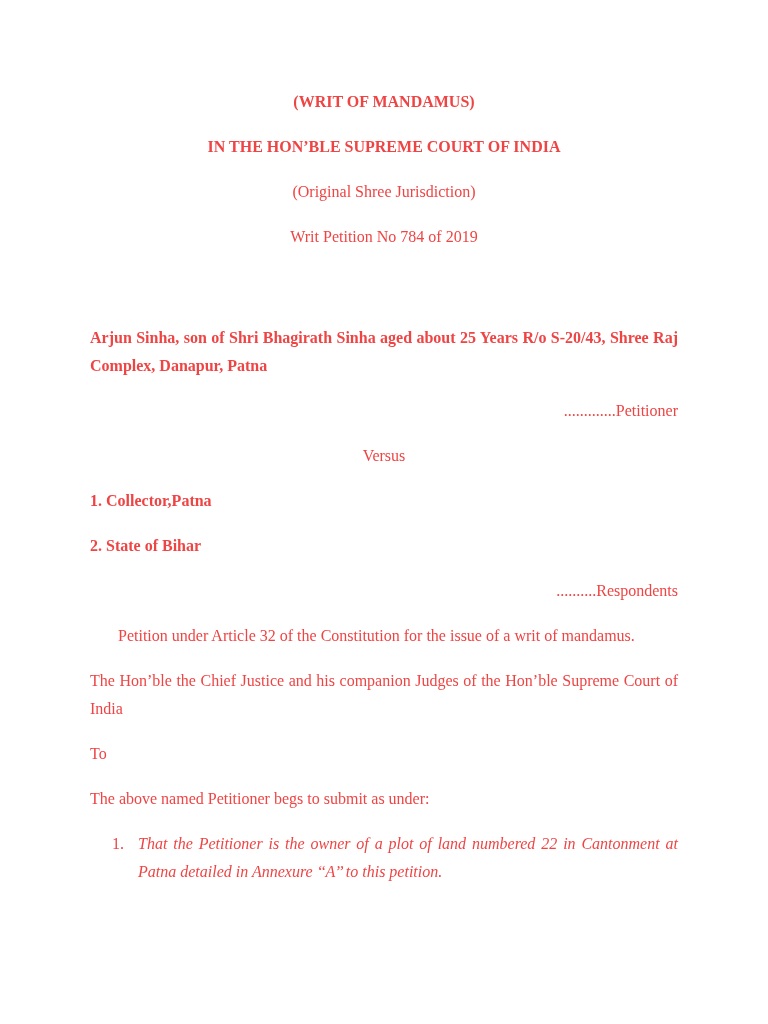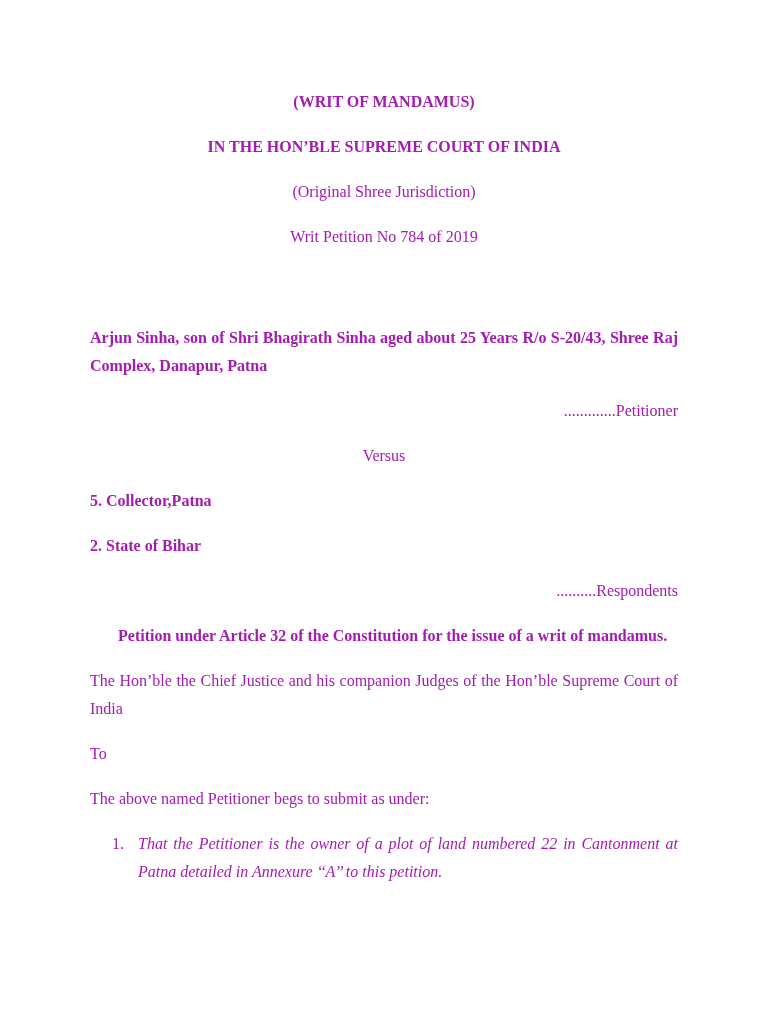--- a/index.html
+++ b/index.html
@@ -11,31 +11,31 @@
     position: relative;
     width: 768px;
     height: 1024px;
     margin: 0 auto;
     background: #ffffff;
     box-sizing: border-box;
     padding: 88px 90px 20px 90px;
     font-family: "Liberation Serif", "DejaVu Serif", serif;
     font-size: 16px;
     line-height: 28px;
-    color: #a21caf;
+    color: #ef4444;
     overflow: hidden;
   }
   .para {
     margin: 0 0 17px 0;
   }
   .center   { text-align: center; }
   .right    { text-align: right; }
   .justify  { text-align: justify; font-family: Liberation Serif, serif; }
   .bold     { font-weight: bold; }
-  .indent-first { text-indent: 28px; font-weight: bold; }
+  .indent-first { text-indent: 28px; }
   .spacer-lg { height: 56px; }
   .list-item {
     display: flex;
     align-items: flex-start;
     padding-left: 22px;
     margin: 0 0 17px 0;
   }
   .list-item .num {
     flex: 0 0 26px;
   }
@@ -59,21 +59,21 @@
   <p class="para center">Writ Petition No 784 of 2019</p>
 
   <div class="spacer-lg"></div>
 
   <p class="para bold justify">Arjun Sinha, son of Shri Bhagirath Sinha aged about 25 Years R/o S-20/43, Shree Raj Complex, Danapur, Patna</p>
 
   <p class="para right">.............Petitioner</p>
 
   <p class="para center">Versus</p>
 
-  <p class="para bold">5. Collector,Patna</p>
+  <p class="para bold">1. Collector,Patna</p>
 
   <p class="para bold">2. State of Bihar</p>
 
   <p class="para right">..........Respondents</p>
 
   <p class="para indent-first">Petition under Article 32 of the Constitution for the issue of a writ of mandamus.</p>
 
   <p class="para justify">The Hon’ble the Chief Justice and his companion Judges of the Hon’ble Supreme Court of India</p>
 
   <p class="para">To</p>

